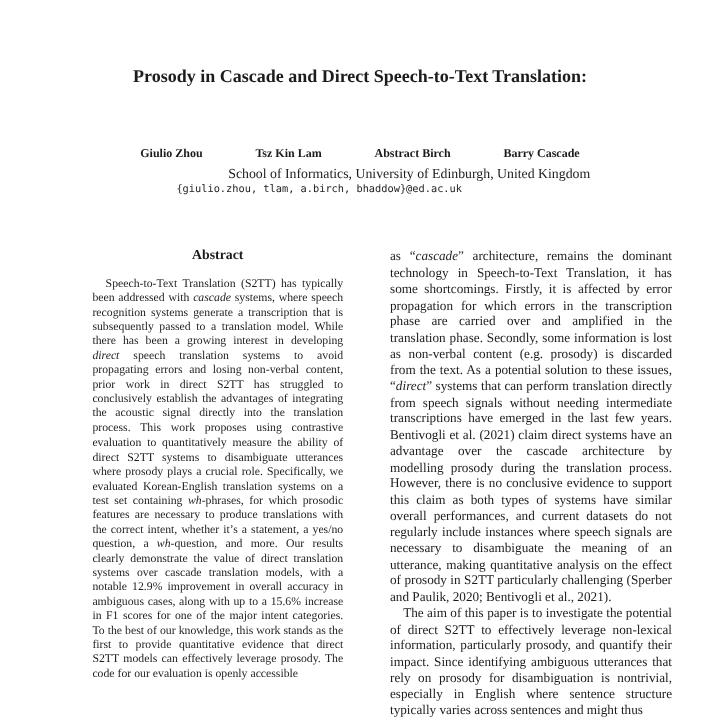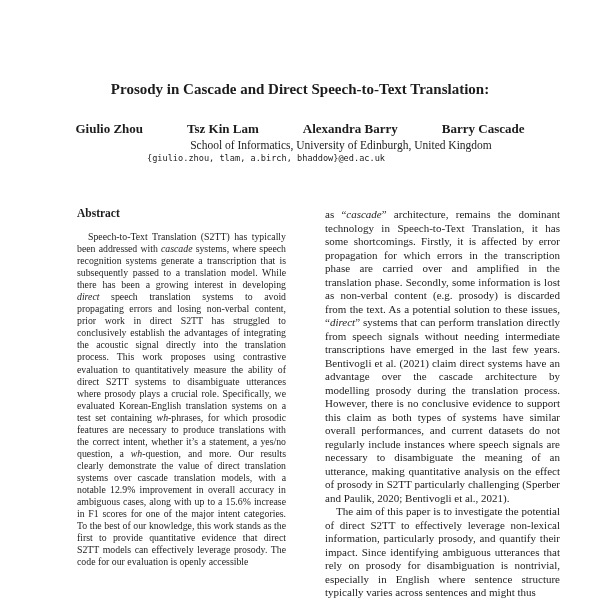--- a/index.html
+++ b/index.html
@@ -7,40 +7,40 @@
     position: relative;
     width: 600px;
     height: 600px;
     background: #ffffff;
     overflow: hidden;
     font-family: "Liberation Serif", serif;
     color: #1c1c1c;
   }
   .title {
     position: absolute;
-    top: 80px;
+    top: 55px;
     left: 0;
     width: 600px;
     margin: 0;
     text-align: center;
     font-weight: bold;
     font-size: 15px;
     line-height: 18px;
   }
   .title .tl { display: block; }
   .authors {
     position: absolute;
     top: 122px;
     left: 0;
     width: 600px;
     display: flex;
     justify-content: center;
     gap: 44px;
     font-weight: bold;
-    font-size: 13px;
+    font-size: 10px;
     line-height: 14px;
   }
   .affil {
     position: absolute;
     top: 138px;
     left: 0;
     width: 600px;
     text-align: center;
     font-size: 11.5px;
     line-height: 14px;
@@ -56,21 +56,21 @@
     font-size: 8.6px;
     line-height: 11px;
   }
   .abstract-col {
     position: absolute;
     left: 77px;
     top: 206px;
     width: 209px;
   }
   .abstract-heading {
-    text-align: left;
+    text-align: center;
     font-weight: bold;
     font-size: 11.5px;
     line-height: 14px;
     margin: 0 0 11px 0;
   }
   .abstract-body {
     margin: 0;
     font-size: 9.8px;
     line-height: 12.05px;
     text-align: justify;
@@ -95,21 +95,21 @@
 
 <div class="page">
 
   <header>
     <h1 class="title">
       <span class="tl">Prosody in Cascade and Direct Speech-to-Text Translation:</span>
     </h1>
     <div class="authors">
       <span>Giulio Zhou</span>
       <span>Tsz Kin Lam</span>
-      <span>Alexandra Barry</span>
+      <span>Abstract Birch</span>
       <span>Barry Cascade</span>
     </div>
     <div class="affil">School of Informatics, University of Edinburgh, United Kingdom</div>
     <div class="email">{giulio.zhou, tlam, a.birch, bhaddow}@ed.ac.uk</div>
   </header>
 
   <section class="abstract-col">
     <div class="abstract-heading">Abstract</div>
     <p class="abstract-body"><span>Speech-to-Text Translation (S2TT) has typically been addressed with </span><span class="it">cascade</span><span> systems, where speech recognition systems generate a transcription that is subsequently passed to a translation model. While there has been a growing interest in developing </span><span class="it">direct</span><span> speech translation systems to avoid propagating errors and losing non-verbal content, prior work in direct S2TT has struggled to conclusively establish the advantages of integrating the acoustic signal directly into the translation process. This work proposes using contrastive evaluation to quantitatively measure the ability of direct S2TT systems to disambiguate utterances where prosody plays a crucial role. Specifically, we evaluated Korean-English translation systems on a test set containing </span><span class="it">wh</span><span>-phrases, for which prosodic features are necessary to produce translations with the correct intent, whether it’s a statement, a yes/no question, a </span><span class="it">wh</span><span>-question, and more. Our results clearly demonstrate the value of direct translation systems over cascade translation models, with a notable 12.9% improvement in overall accuracy in ambiguous cases, along with up to a 15.6% increase in F1 scores for one of the major intent categories. To the best of our knowledge, this work stands as the first to provide quantitative evidence that direct S2TT models can effectively leverage prosody. The code for our evaluation is openly accessible</span></p>
   </section>

